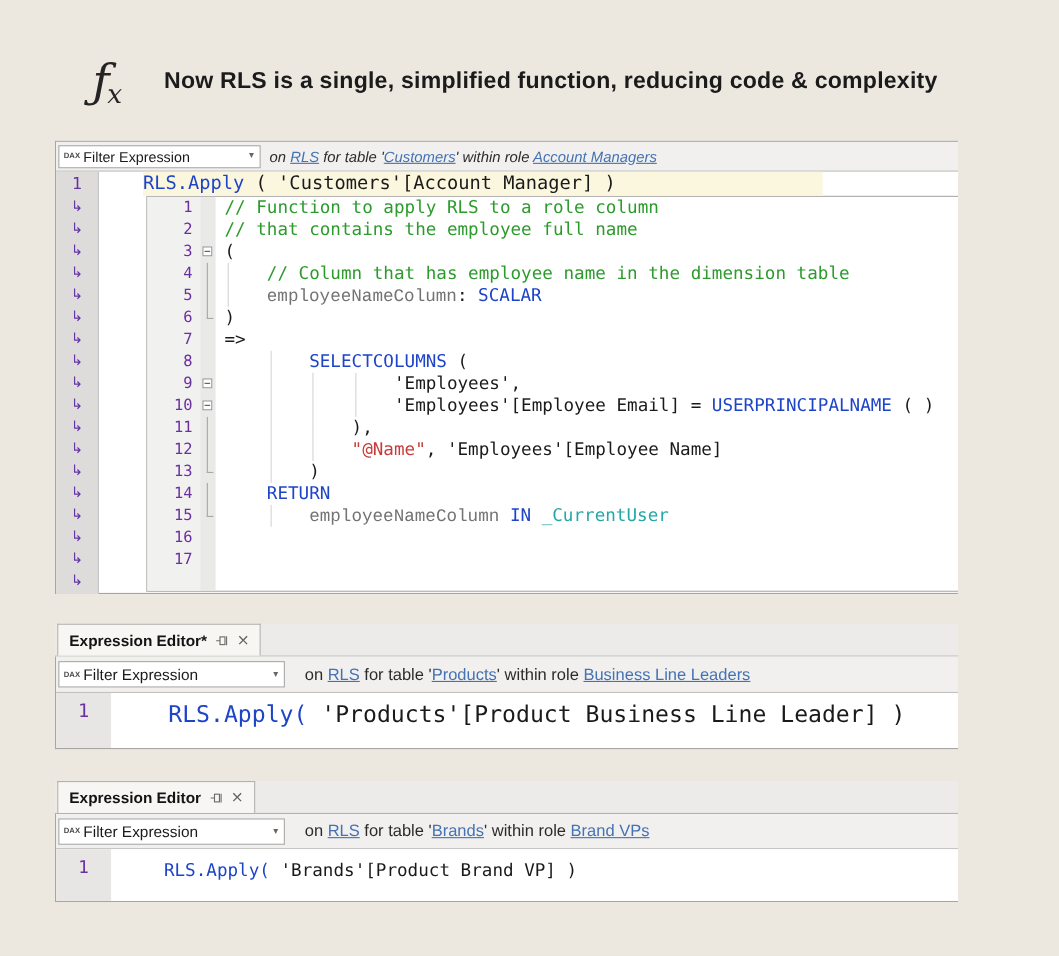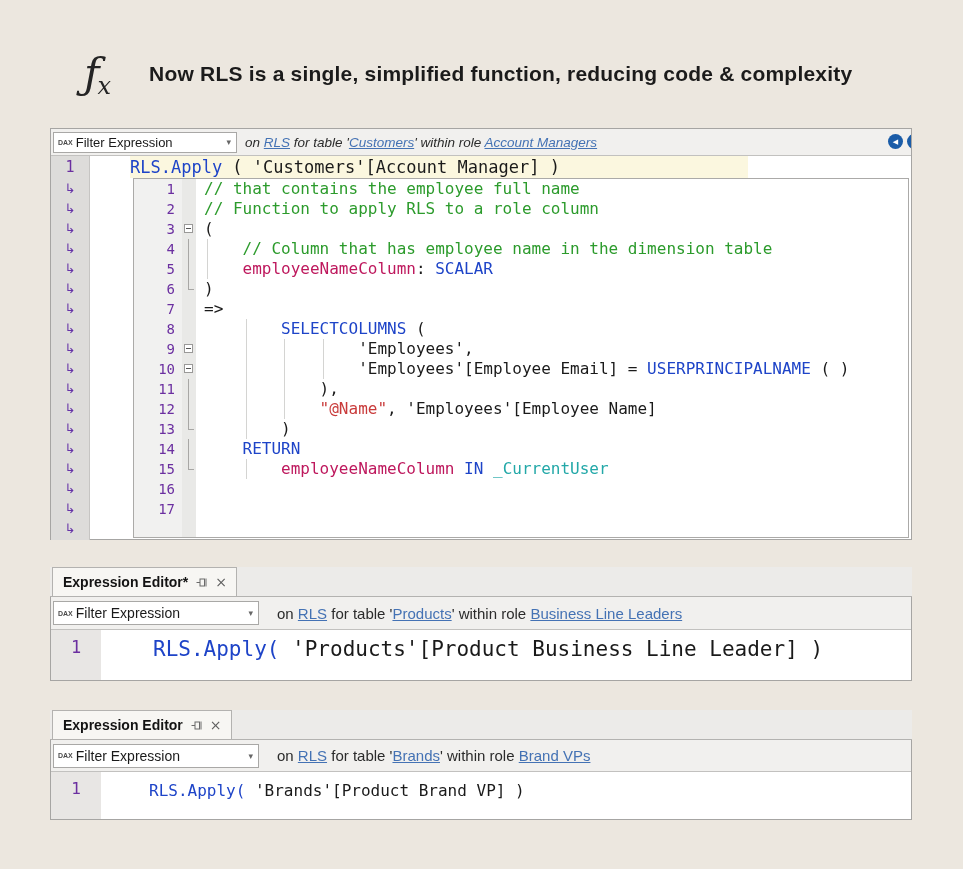--- a/index.html
+++ b/index.html
@@ -1,32 +1,32 @@
 <!DOCTYPE html>
 <html><head>
 <meta charset="utf-8">
 <style>
   html,body{margin:0;padding:0;}
   body{width:963px;height:869px;background:#ECE7DF;font-family:"Liberation Sans",sans-serif;}
-  .stage{position:relative;width:963px;height:869px;background:#ECE7DF;overflow:hidden;}
+  .stage{position:relative;width:871px;height:869px;background:#ECE7DF;overflow:hidden;}
 
   
   .hdr{position:absolute;left:50px;top:38px;width:862px;height:72px;display:flex;align-items:center;}
   .fx{margin-left:34px;font-family:"DejaVu Serif",serif;font-style:italic;color:#242424;white-space:nowrap;}
   .fx .f{font-size:42px;line-height:42px;}
   .fx .x{font-size:24px;position:relative;top:6px;left:-2px;}
   .hdr h1{margin:0 0 0 36px;font-size:21px;font-weight:600;color:#1b1b1b;letter-spacing:.2px;}
 
   
   .lnk{color:#4472B4;text-decoration:underline;cursor:pointer;}
   .ctxt{color:#2b2b2b;}
   .tk-kw{color:#1E44C8;}
   .tk-pl{color:#1a1a1a;}
   .tk-cm{color:#2C9B2C;}
-  .tk-pr{color:#be185d;}
+  .tk-pr{color:#737373;font-family:Liberation Mono, monospace;}
   .tk-st{color:#C93B3B;}
   .tk-vr{color:#23A8A8;}
 
   .dd{background:#fff;border:1px solid #A9A8A6;display:flex;align-items:center;box-sizing:border-box;cursor:default;}
   .dax{font-size:7px;font-weight:bold;color:#4a4a4a;margin:0 3px 0 4px;letter-spacing:0;}
   .ddl{flex:1;color:#1a1a1a;white-space:nowrap;}
   .dda{font-size:9px;color:#666;padding:0 5px 0 4px;font-family:"DejaVu Sans",sans-serif;}
 
   
   .panel{position:absolute;left:50px;width:862px;background:#fff;border:1px solid #A6A5A3;box-sizing:border-box;}
@@ -178,22 +178,22 @@
               <div class="ifr fline"></div>
               <div class="ifr fline"></div>
               <div class="ifr fend"></div>
               <div class="ifr fline"></div>
               <div class="ifr fend"></div>
               <div class="ifr"></div>
               <div class="ifr"></div>
               <div class="ifr"></div>
             </div>
           <div class="icode" id="icode">
+              <div class="il"><span class="tk-cm">// Function to apply RLS to a role column</span></div>
               <div class="il"><span class="tk-cm">// that contains the employee full name</span></div>
-              <div class="il"><span class="tk-cm">// Function to apply RLS to a role column</span></div>
               <div class="il"><span class="tk-pl">(</span></div>
               <div class="il"><span class="guide" style="left: calc(0ch + 3px);"></span><span class="tk-cm">    // Column that has employee name in the dimension table</span></div>
               <div class="il"><span class="guide" style="left: calc(0ch + 3px);"></span><span class="tk-pl">    </span><span class="tk-pr">employeeNameColumn</span><span class="tk-pl">: </span><span class="tk-kw">SCALAR</span></div>
               <div class="il"><span class="tk-pl">)</span></div>
               <div class="il"><span class="tk-pl">=&gt;</span></div>
               <div class="il"><span class="guide" style="left: calc(4ch + 3px);"></span><span class="tk-pl">        </span><span class="tk-kw">SELECTCOLUMNS</span><span class="tk-pl"> (</span></div>
               <div class="il"><span class="guide" style="left: calc(4ch + 3px);"></span><span class="guide" style="left: calc(8ch + 3px);"></span><span class="guide" style="left: calc(12ch + 3px);"></span><span class="tk-pl">                'Employees',</span></div>
               <div class="il"><span class="guide" style="left: calc(4ch + 3px);"></span><span class="guide" style="left: calc(8ch + 3px);"></span><span class="guide" style="left: calc(12ch + 3px);"></span><span class="tk-pl">                'Employees'[Employee Email] = </span><span class="tk-kw">USERPRINCIPALNAME</span><span class="tk-pl"> ( )</span></div>
               <div class="il"><span class="guide" style="left: calc(4ch + 3px);"></span><span class="guide" style="left: calc(8ch + 3px);"></span><span class="tk-pl">            ),</span></div>
               <div class="il"><span class="guide" style="left: calc(4ch + 3px);"></span><span class="guide" style="left: calc(8ch + 3px);"></span><span class="tk-pl">            </span><span class="tk-st">"@Name"</span><span class="tk-pl">, 'Employees'[Employee Name]</span></div>

